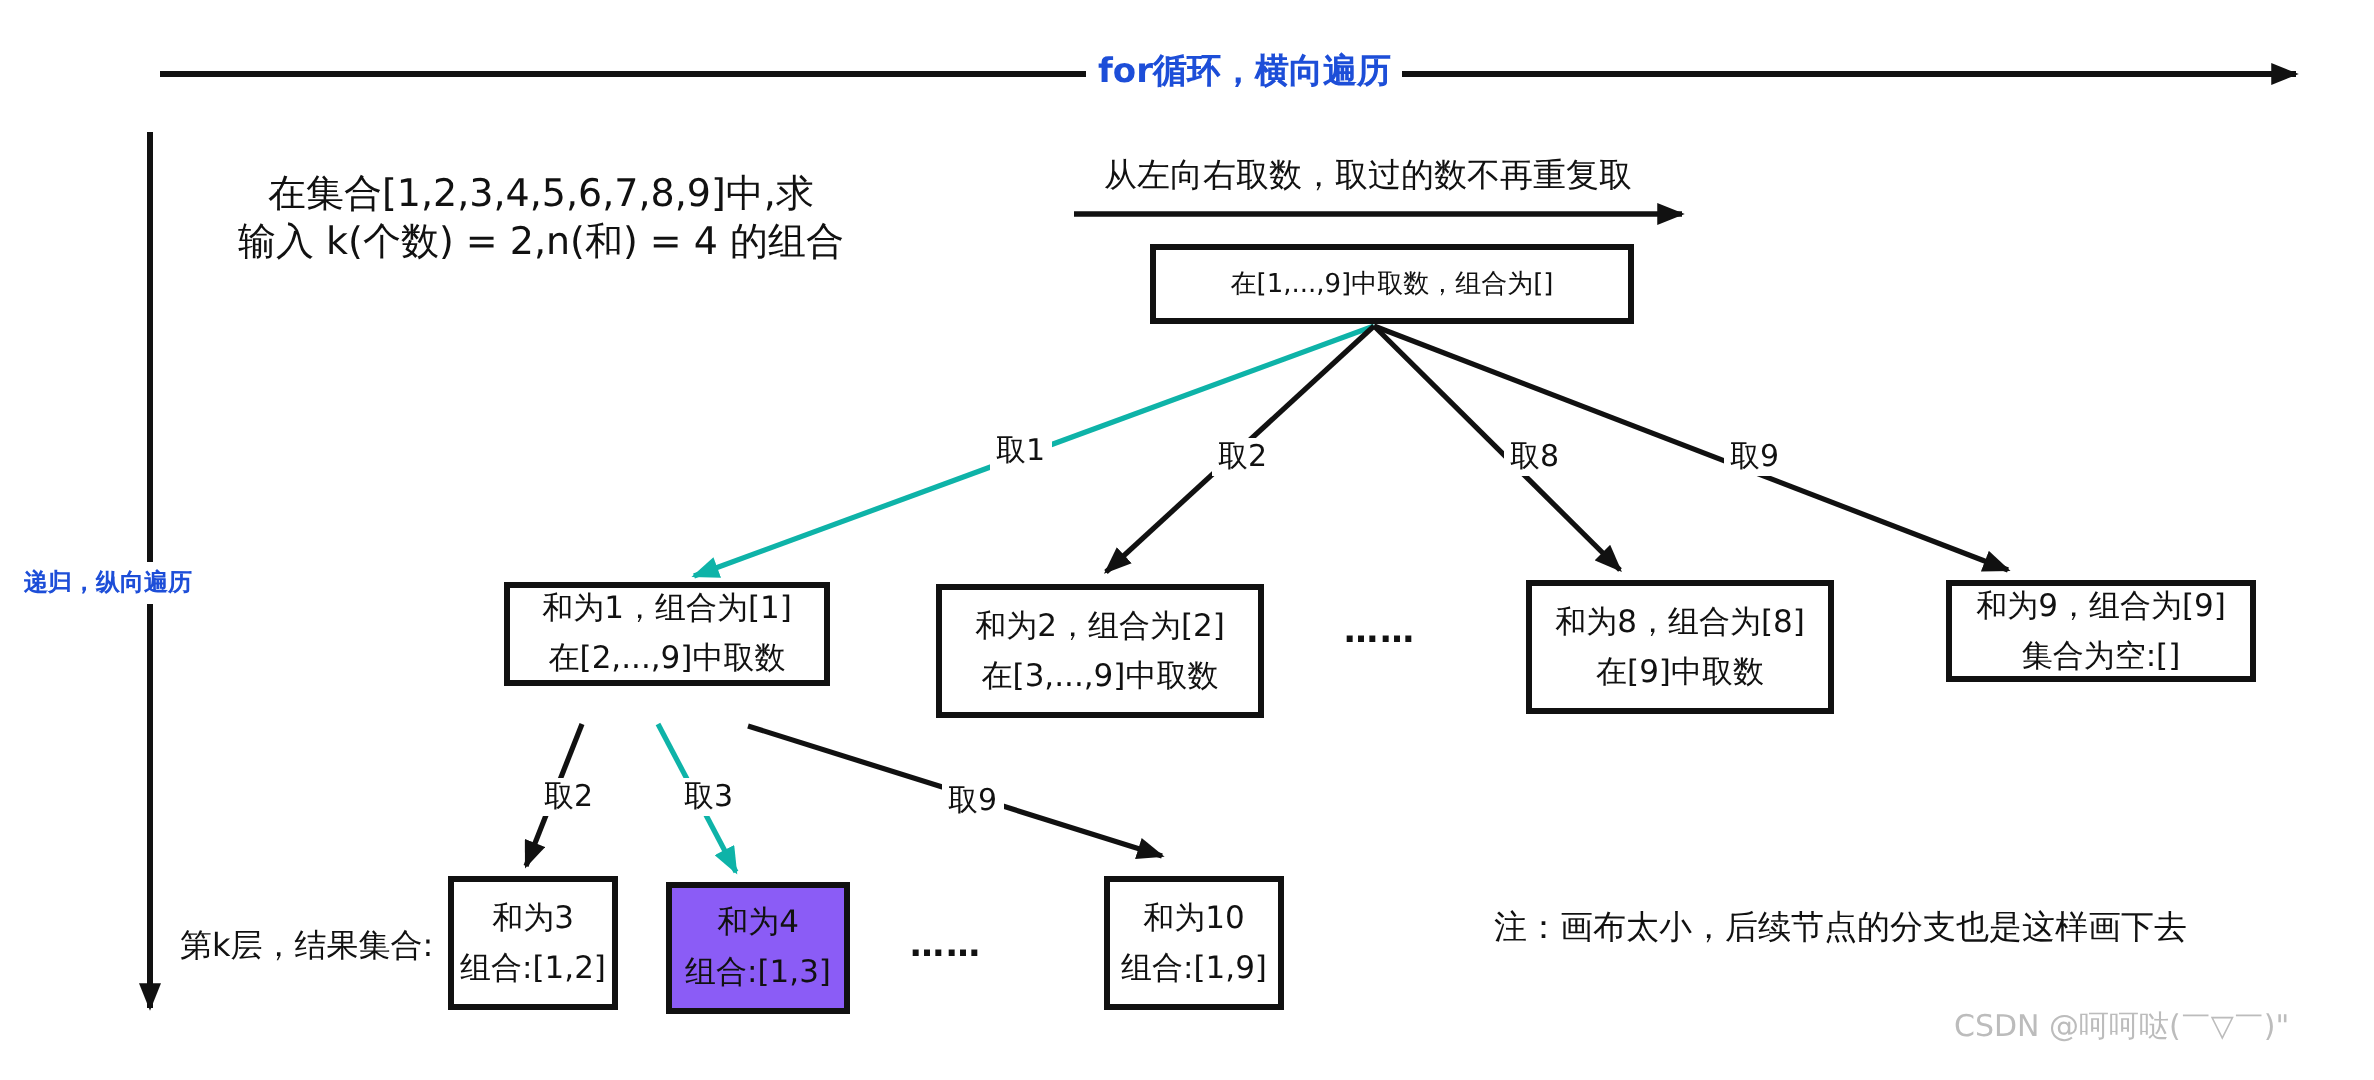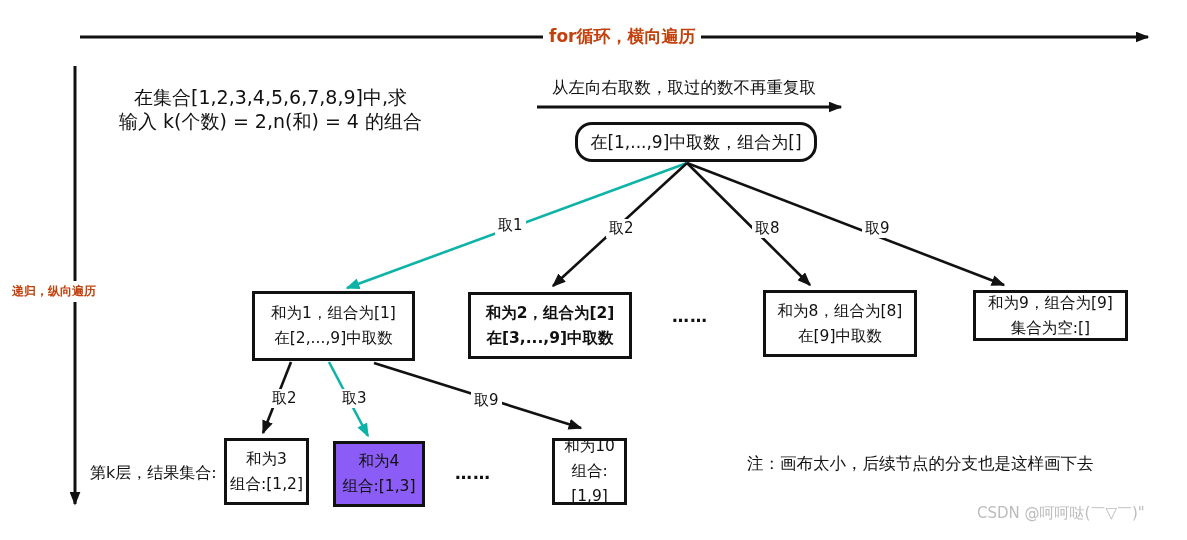--- a/index.html
+++ b/index.html
@@ -7,25 +7,25 @@
     width:1187px;height:540px;background:#ffffff;position:relative;overflow:hidden;
     font-family:"DejaVu Sans","Liberation Sans",sans-serif;color:#111;
   }
   .stage{position:absolute;inset:0;}
   svg.arrows{position:absolute;left:0;top:0;z-index:1;}
   .node{
     position:absolute;z-index:3;background:#fff;border:3px solid #111;
     display:flex;flex-direction:column;align-items:center;justify-content:center;
     text-align:center;font-size:15.5px;line-height:25px;box-sizing:border-box;
   }
-  .node.root{font-size:17px;border-radius:17px;}
+  .node.root{font-size:13px;}
   .node.highlight{background:#8b5cf6;}
   .lbl{position:absolute;z-index:4;white-space:nowrap;}
   .branch-lbl{background:#fff;padding:0 3px;font-size:15px;line-height:19px;}
-  .blue{color:#c2410c;font-weight:bold;}
+  .blue{color:#1d4ed8;font-weight:bold;}
   .axis-lbl{background:#fff;padding:0 6px;font-size:17px;line-height:21px;}
   .problem{
     position:absolute;z-index:2;text-align:center;font-size:19px;line-height:24px;
   }
   .pick-lbl{font-size:16.5px;}
   .ellipsis{font-size:17px;font-weight:bold;letter-spacing:1px;}
   .plain{font-size:16px;}
   .note{font-size:16.5px;}
   .watermark{color:#bcbcbc;font-size:15px;z-index:5;}
 </style>
@@ -72,25 +72,25 @@
 
   <div class="node root" style="left:575px;top:122px;width:242px;height:40px;">
     <div>在[1,...,9]中取数，组合为[]</div>
   </div>
 
   <div class="lbl branch-lbl" style="left:495px;top:216px;">取1</div>
   <div class="lbl branch-lbl" style="left:606px;top:219px;">取2</div>
   <div class="lbl branch-lbl" style="left:752px;top:219px;">取8</div>
   <div class="lbl branch-lbl" style="left:862px;top:219px;">取9</div>
 
-  <div class="node" style="left:252px;top:291px;width:163px;height:70px;">
+  <div class="node" style="left:252px;top:291px;width:163px;height:52px;">
     <div>和为1，组合为[1]</div>
     <div>在[2,...,9]中取数</div>
   </div>
-  <div class="node" style="left:468px;top:292px;width:164px;height:67px;font-weight:bold;">
+  <div class="node" style="left:468px;top:292px;width:164px;height:67px;">
     <div>和为2，组合为[2]</div>
     <div>在[3,...,9]中取数</div>
   </div>
   <div class="lbl ellipsis" style="left:672px;top:306px;">……</div>
   <div class="node" style="left:763px;top:290px;width:154px;height:67px;">
     <div>和为8，组合为[8]</div>
     <div>在[9]中取数</div>
   </div>
   <div class="node" style="left:973px;top:290px;width:155px;height:51px;">
     <div>和为9，组合为[9]</div>
@@ -105,21 +105,21 @@
 
   <div class="node" style="left:224px;top:438px;width:85px;height:67px;">
     <div>和为3</div>
     <div>组合:[1,2]</div>
   </div>
   <div class="node highlight" style="left:333px;top:441px;width:92px;height:66px;">
     <div>和为4</div>
     <div>组合:[1,3]</div>
   </div>
   <div class="lbl ellipsis" style="left:455px;top:463px;">……</div>
-  <div class="node" style="left:552px;top:438px;width:75px;height:67px;">
+  <div class="node" style="left:552px;top:438px;width:90px;height:67px;">
     <div>和为10</div>
     <div>组合:[1,9]</div>
   </div>
 
   <div class="lbl note" style="left:735px;top:453px;margin-left:12px;">注：画布太小，后续节点的分支也是这样画下去</div>
 
   <div class="lbl watermark" style="left:977px;top:504px;">CSDN @呵呵哒(￣▽￣)"</div>
 
 </div>
 

